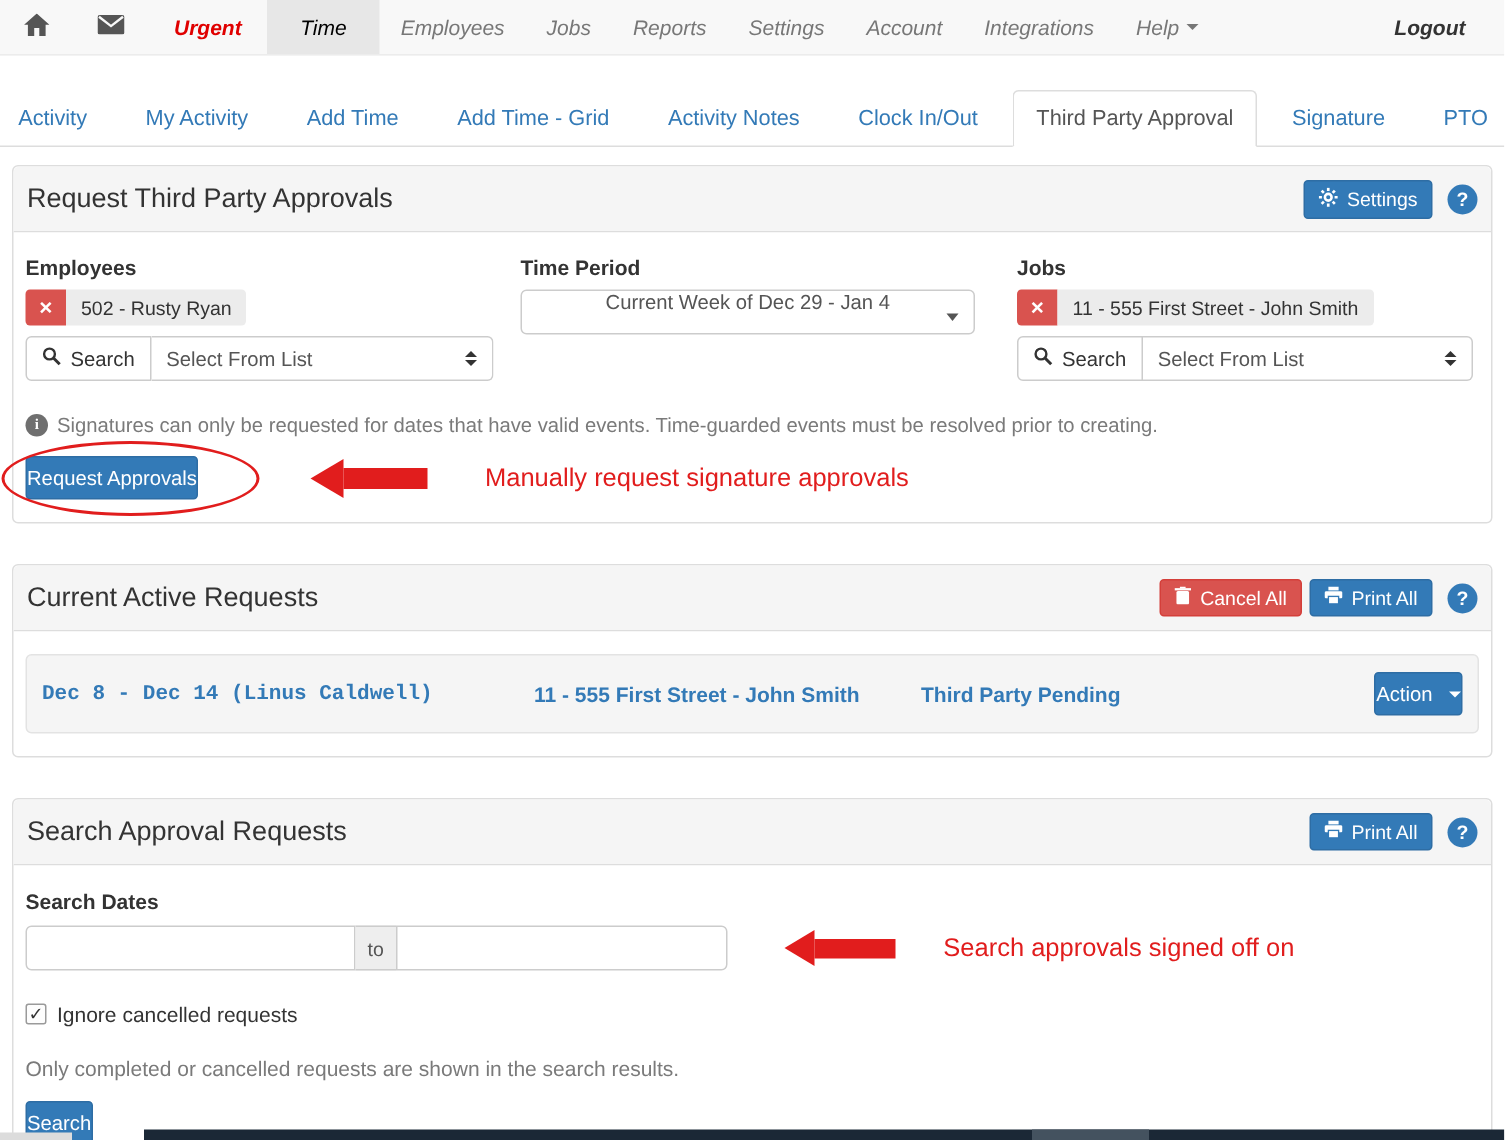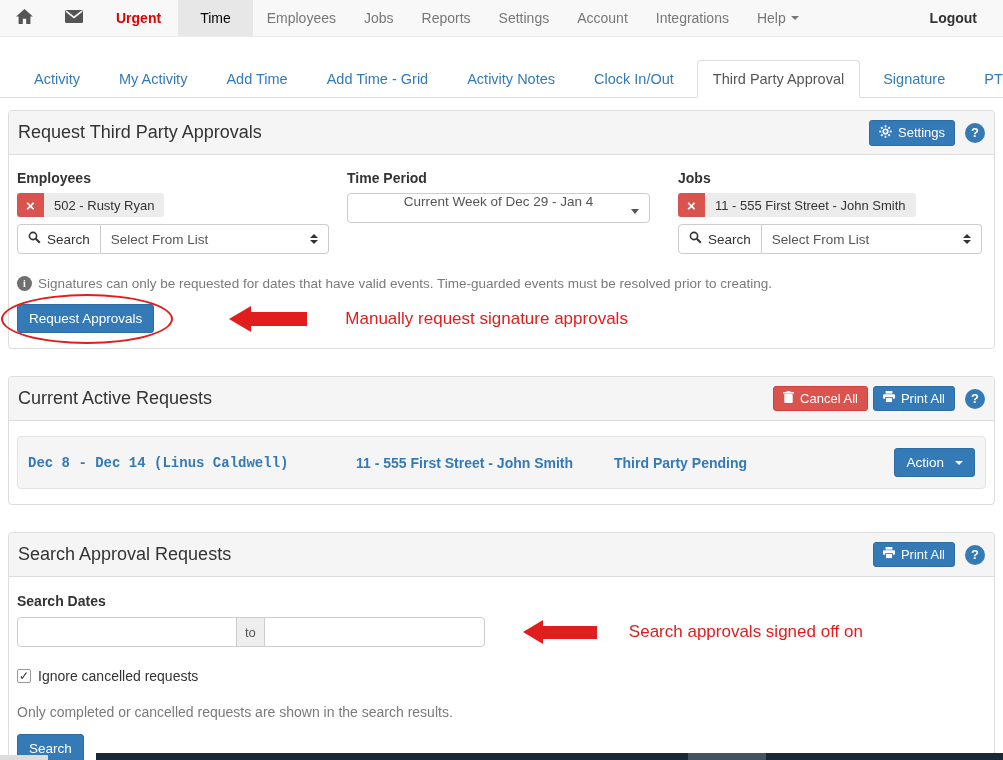--- a/index.html
+++ b/index.html
@@ -2,47 +2,47 @@
 <html><head>
 <meta charset="utf-8">
 <style>
   * { box-sizing: border-box; margin: 0; padding: 0; }
   html,body { background:#fff; }
   body { font-family:"Liberation Sans", sans-serif; font-size:14px; color:#333; }
   .page { position:relative; width:1003px; height:760px; background:#fff; overflow:hidden; margin:0 auto; }
 
   
   .navbar { height:37px; background:#f8f8f8; border-bottom:1px solid #ececec; display:flex; align-items:stretch; }
-  .navbar .nav-item { display:flex; align-items:center; padding:0 14px; color:#777; text-decoration:none; cursor:pointer; font-size:14px; }
+  .navbar .nav-item { display:flex; align-items:center; padding:0 14px; color:#777; text-decoration:none; cursor:pointer; font-size:14px;font-style:italic; }
   .navbar .nav-item.icon-item { padding:0 16px; }
   .navbar .nav-item.urgent { color:#e00000; font-weight:bold; padding:0 17px; }
   .navbar .nav-item.active { background:#e7e7e7; color:#000000; padding:0 22px; }
   .navbar .logout { margin-left:auto; font-weight:bold; color:#333; padding:0 26px; }
   .caret-down { display:inline-block; width:0; height:0; border-left:4px solid transparent; border-right:4px solid transparent; border-top:4px solid currentColor; margin-left:5px; }
   .caret-up-sm { display:inline-block; width:0; height:0; border-left:4px solid transparent; border-right:4px solid transparent; border-bottom:4px solid #333; }
   .caret-down-sm { display:inline-block; width:0; height:0; border-left:4px solid transparent; border-right:4px solid transparent; border-top:4px solid #333; }
 
   
-  .tabs { display:flex; align-items:flex-end; margin-top:23px; border-bottom:1px solid #ddd; padding-left:18px; }
+  .tabs { display:flex; align-items:flex-end; margin-top:23px; border-bottom:1px solid #ddd; padding-left:8px;justify-content:center; }
   .tab { padding:10px 15px; margin-right:7px; color:#337ab7; font-size:14.5px; cursor:pointer; border:1px solid transparent; margin-bottom:-1px; white-space:nowrap; }
   .tab.active { background:#fff; color:#555; border:1px solid #ddd; border-bottom-color:#fff; border-radius:4px 4px 0 0; }
 
   
   .panel { margin:12px 8px 0 8px; border:1px solid #ddd; border-radius:4px; background:#fff; }
   .panel + .panel { margin-top:27px; }
   .panel-heading { background:#f5f5f5; border-bottom:1px solid #ddd; border-radius:4px 4px 0 0; padding:8px 9px; display:flex; align-items:center; min-height:44px; }
   .panel-title { font-size:18px; color:#333; }
   .heading-actions { margin-left:auto; display:flex; align-items:center; gap:5px; }
   .panel-body { padding:15px 8px; position:relative; }
 
   .btn { display:inline-flex; align-items:center; gap:6px; border-radius:3px; font-size:13px; color:#fff; cursor:pointer; border:1px solid transparent; white-space:nowrap; }
   .btn-blue { background:#337ab7; border-color:#2e6da4; }
   .btn-red { background:#d9534f; border-color:#d43f3a; }
   .btn-sm { padding:4px 9px; }
-  .btn-md { padding:6px 11px; font-size:13.5px; }
+  .btn-md { padding:6px 0; font-size:13.5px; }
   .help-circle { width:20px; height:20px; border-radius:50%; background:#337ab7; color:#fff; font-weight:bold; font-size:13px; display:inline-flex; align-items:center; justify-content:center; margin-left:5px; cursor:pointer; flex:0 0 auto; }
 
   
   .form-row { display:flex; }
   .col-employees { width:312px; }
   .col-period { width:303px; margin-left:18px; }
   .col-jobs { width:304px; margin-left:28px; }
   .field-label { font-weight:bold; font-size:14px; color:#333; margin-bottom:7px; }
   .tag { display:inline-flex; height:24px; margin-bottom:7px; font-size:13px; }
   .tag-x { background:#d9534f; color:#fff; width:27px; display:flex; align-items:center; justify-content:center; border-radius:3px 0 0 3px; font-weight:bold; font-size:15px; cursor:pointer; line-height:1; }

